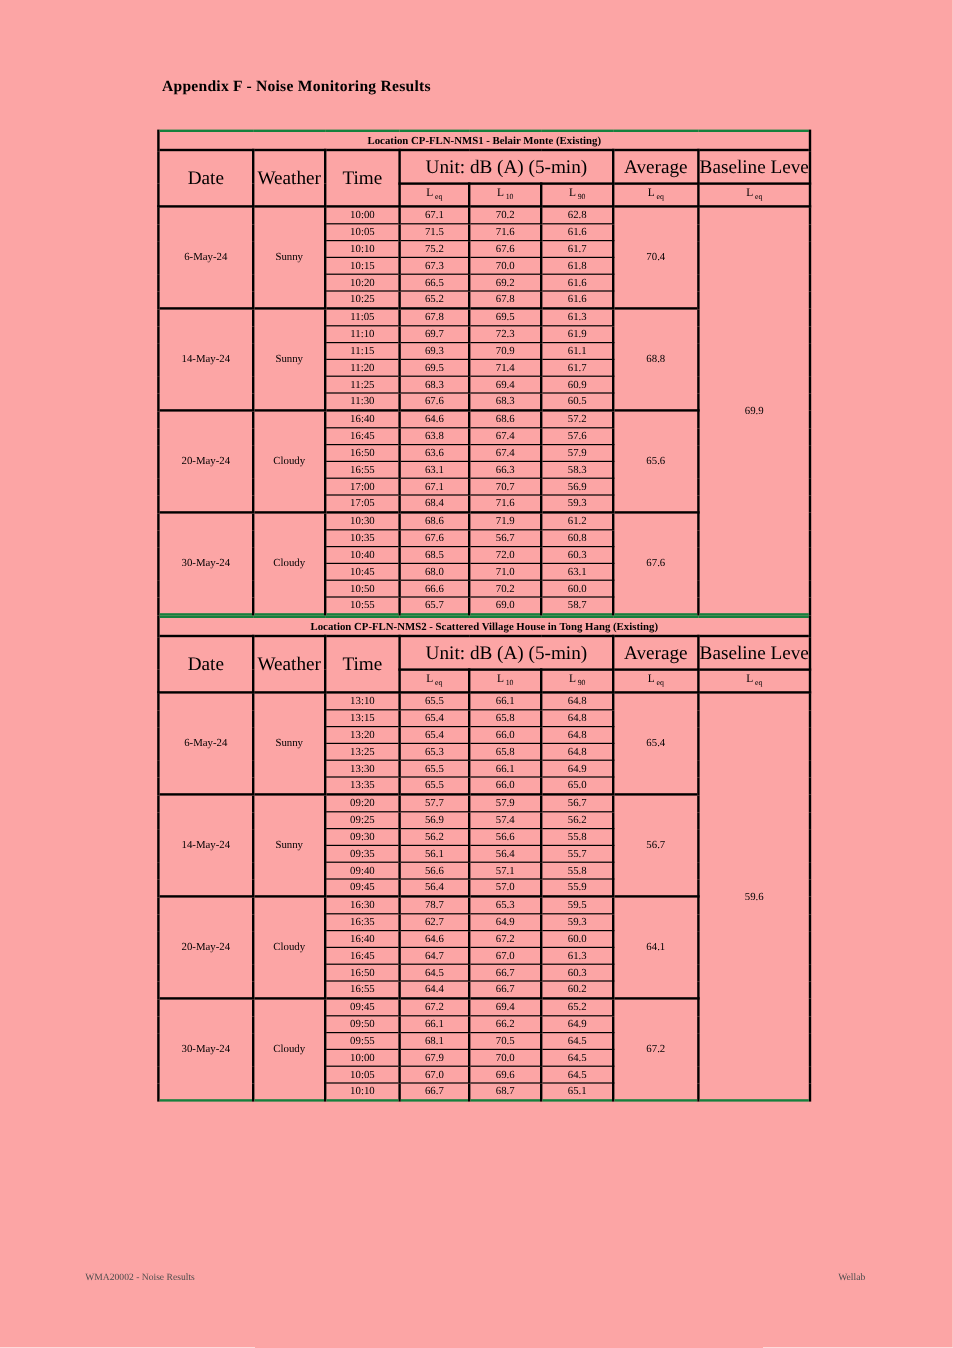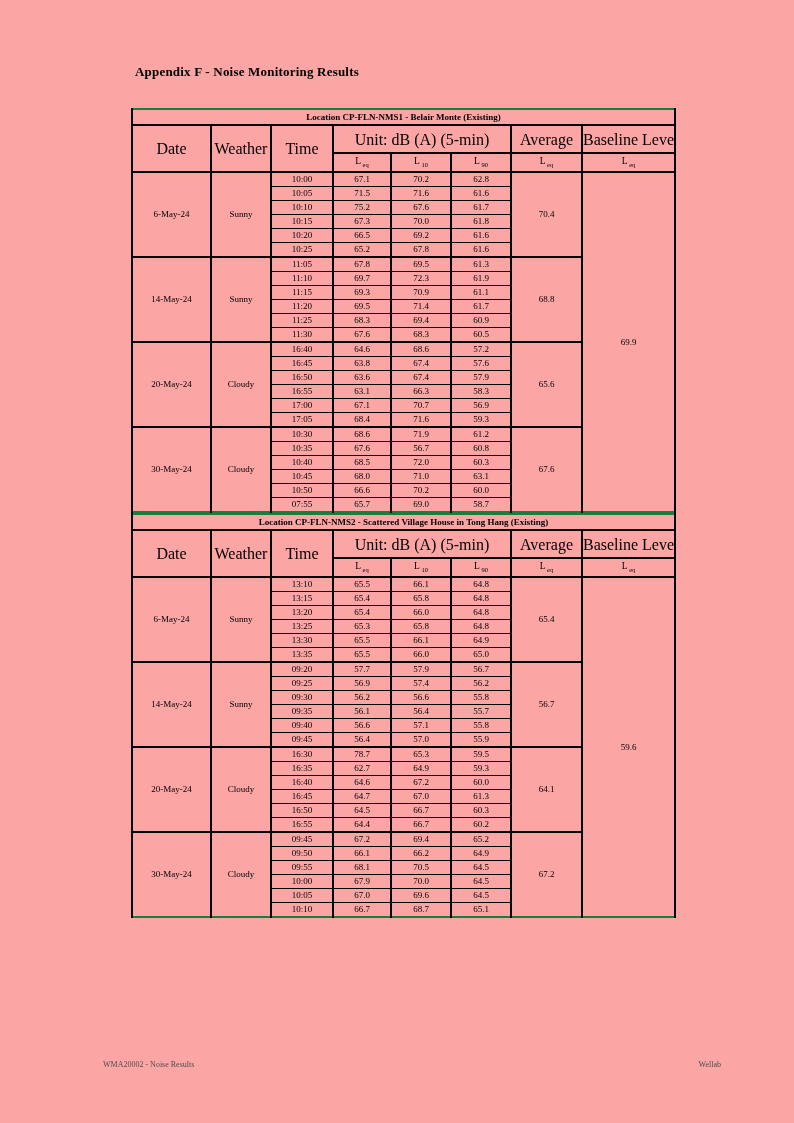--- a/index.html
+++ b/index.html
@@ -69,21 +69,20 @@
     font-size: 6.5px;
     margin-left: 1.5px;
     position: relative;
     top: 1px;
   }
   .footer-text {
     position: absolute;
     top: 1060px;
     font-size: 8px;
     color: #4d4d4d;
-    margin-left: 32px;
   }
   #footer-left { left: 71px; }
   #footer-right { right: 73px; }
 </style>
 </head>
 <body>
 
 <div class="page">
   <div class="doc-title">Appendix F - Noise Monitoring Results</div>
 
@@ -263,21 +262,21 @@
             <td>71.0</td>
             <td>63.1</td>
           </tr>
           <tr class="data-row">
             <td>10:50</td>
             <td>66.6</td>
             <td>70.2</td>
             <td>60.0</td>
           </tr>
           <tr class="data-row">
-            <td>07:55</td>
+            <td>10:55</td>
             <td>65.7</td>
             <td>69.0</td>
             <td>58.7</td>
           </tr>
         </tbody>
       </table>
     </div>
 
   <div class="table-anchor" id="table-anchor-2">
       <table class="noise-table">

